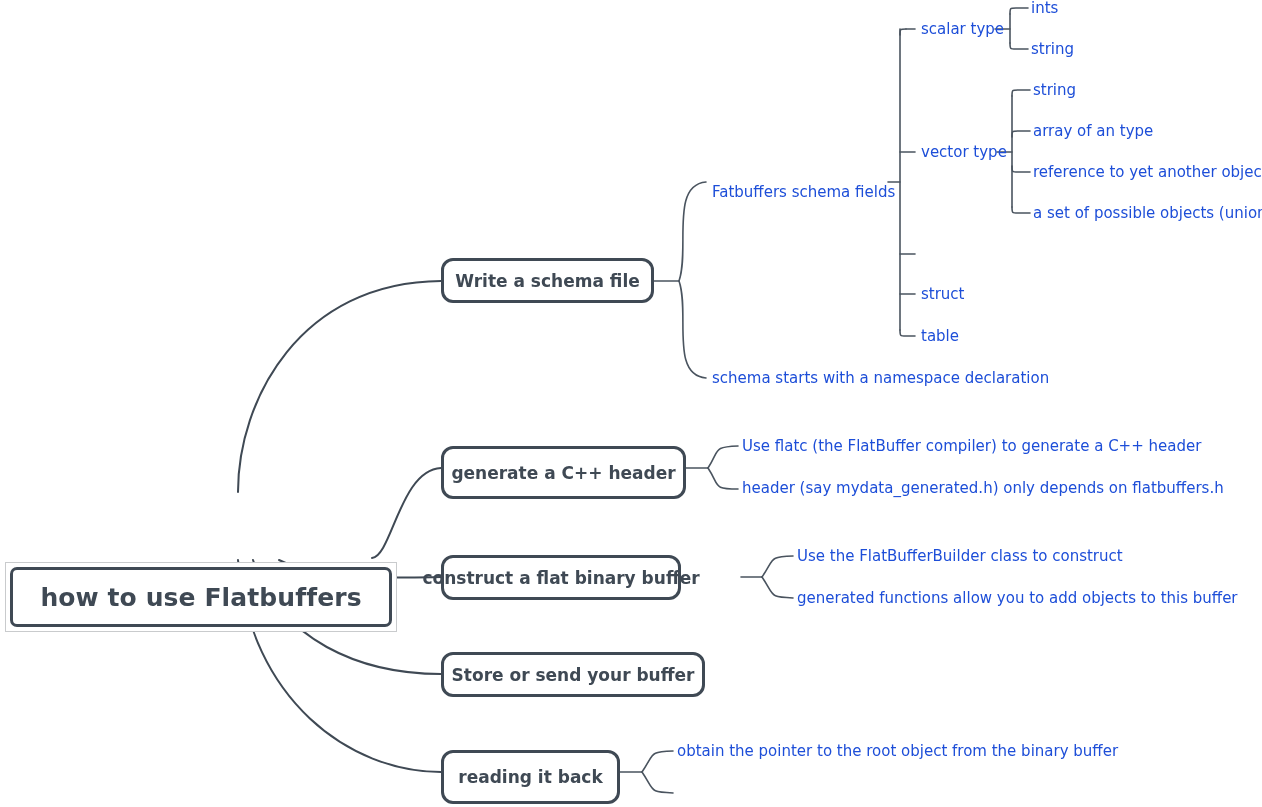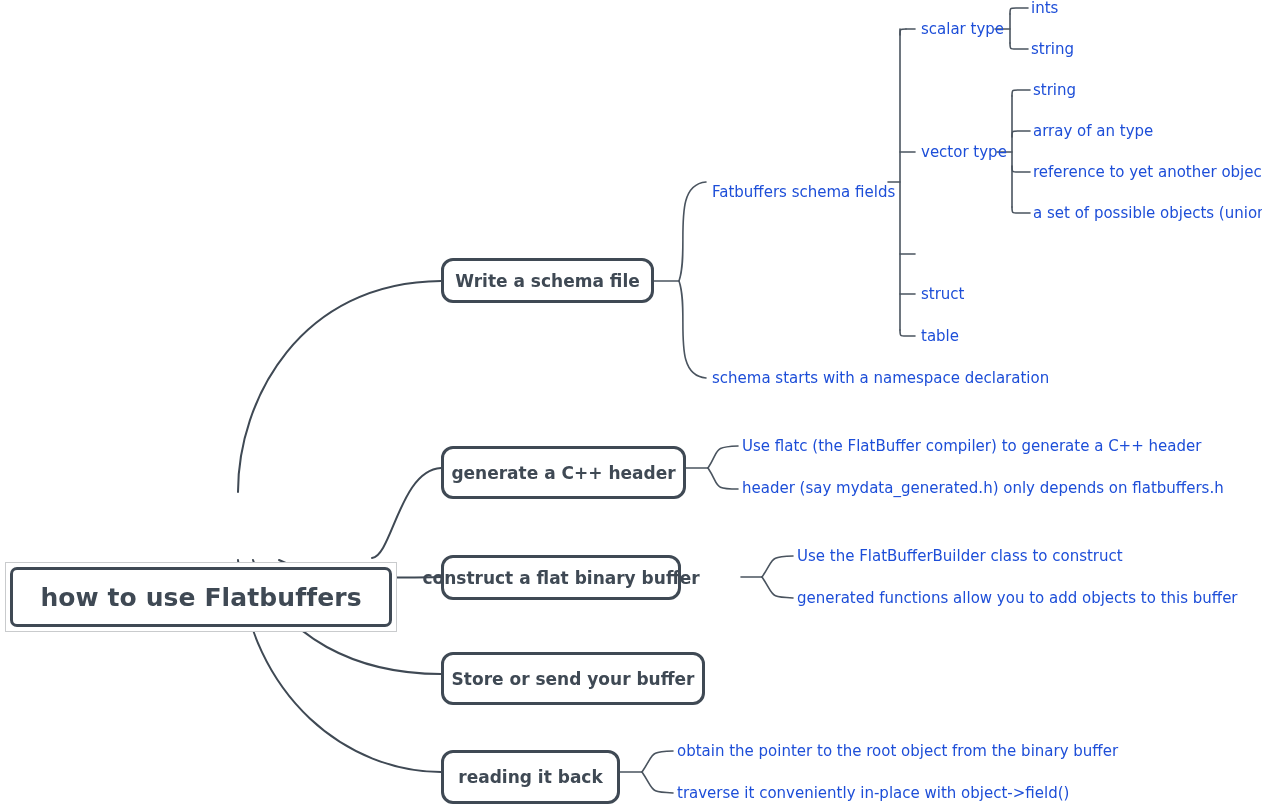--- a/index.html
+++ b/index.html
@@ -161,21 +161,21 @@
   </div>
 
   <div class="branch-node" style="left:441px; top:446px; width:245px; height:53px;">
     <span class="branch-label">generate a C++ header</span>
   </div>
 
   <div class="branch-node" style="left:441px; top:555px; width:240px; height:45px;">
     <span class="branch-label">construct a flat binary buffer</span>
   </div>
 
-  <div class="branch-node" style="left:441px; top:652px; width:264px; height:53px;">
+  <div class="branch-node" style="left:441px; top:652px; width:264px; height:45px;">
     <span class="branch-label">Store or send your buffer</span>
   </div>
 
   <div class="branch-node" style="left:441px; top:750px; width:179px; height:54px;">
     <span class="branch-label">reading it back</span>
   </div>
 
   <div class="leaf" style="left:712px; top:185px;">Fatbuffers schema fields</div>
 
   <div class="leaf" style="left:712px; top:371px;">schema starts with a namespace declaration</div>
@@ -204,15 +204,14 @@
   <div class="leaf" style="left:742px; top:439px;">Use flatc (the FlatBuffer compiler) to generate a C++ header</div>
 
   <div class="leaf" style="left:742px; top:481px;">header (say mydata_generated.h) only depends on flatbuffers.h</div>
 
   <div class="leaf" style="left:797px; top:549px;">Use the FlatBufferBuilder class to construct</div>
 
   <div class="leaf" style="left:797px; top:591px;">generated functions allow you to add objects to this buffer</div>
 
   <div class="leaf" style="left:677px; top:744px;">obtain the pointer to the root object from the binary buffer</div>
 
-  <div class="leaf" style="left:677px; top:786px;">traverse it conveniently in-place with object-&gt;field()</div>
 
 </div>
 
 </body></html>

